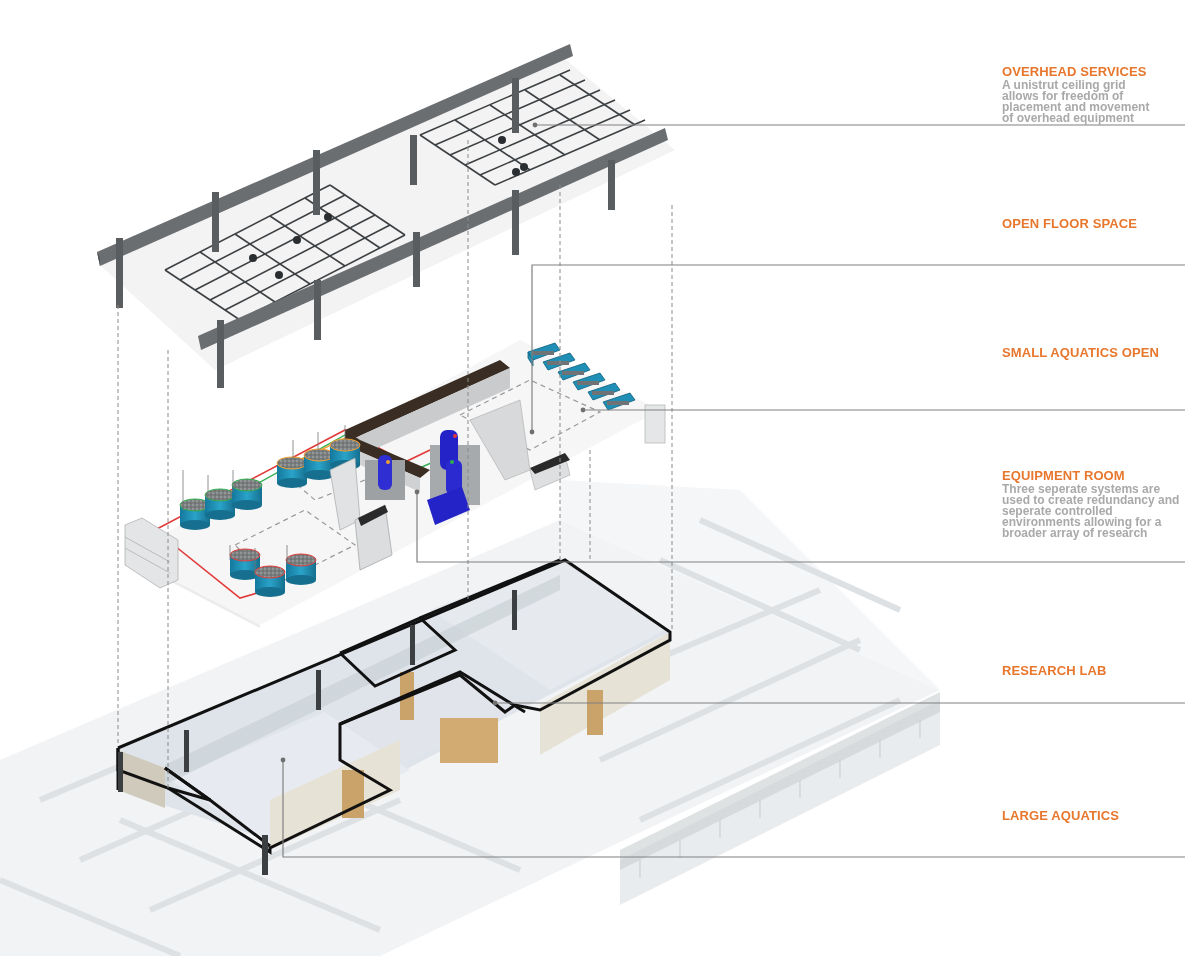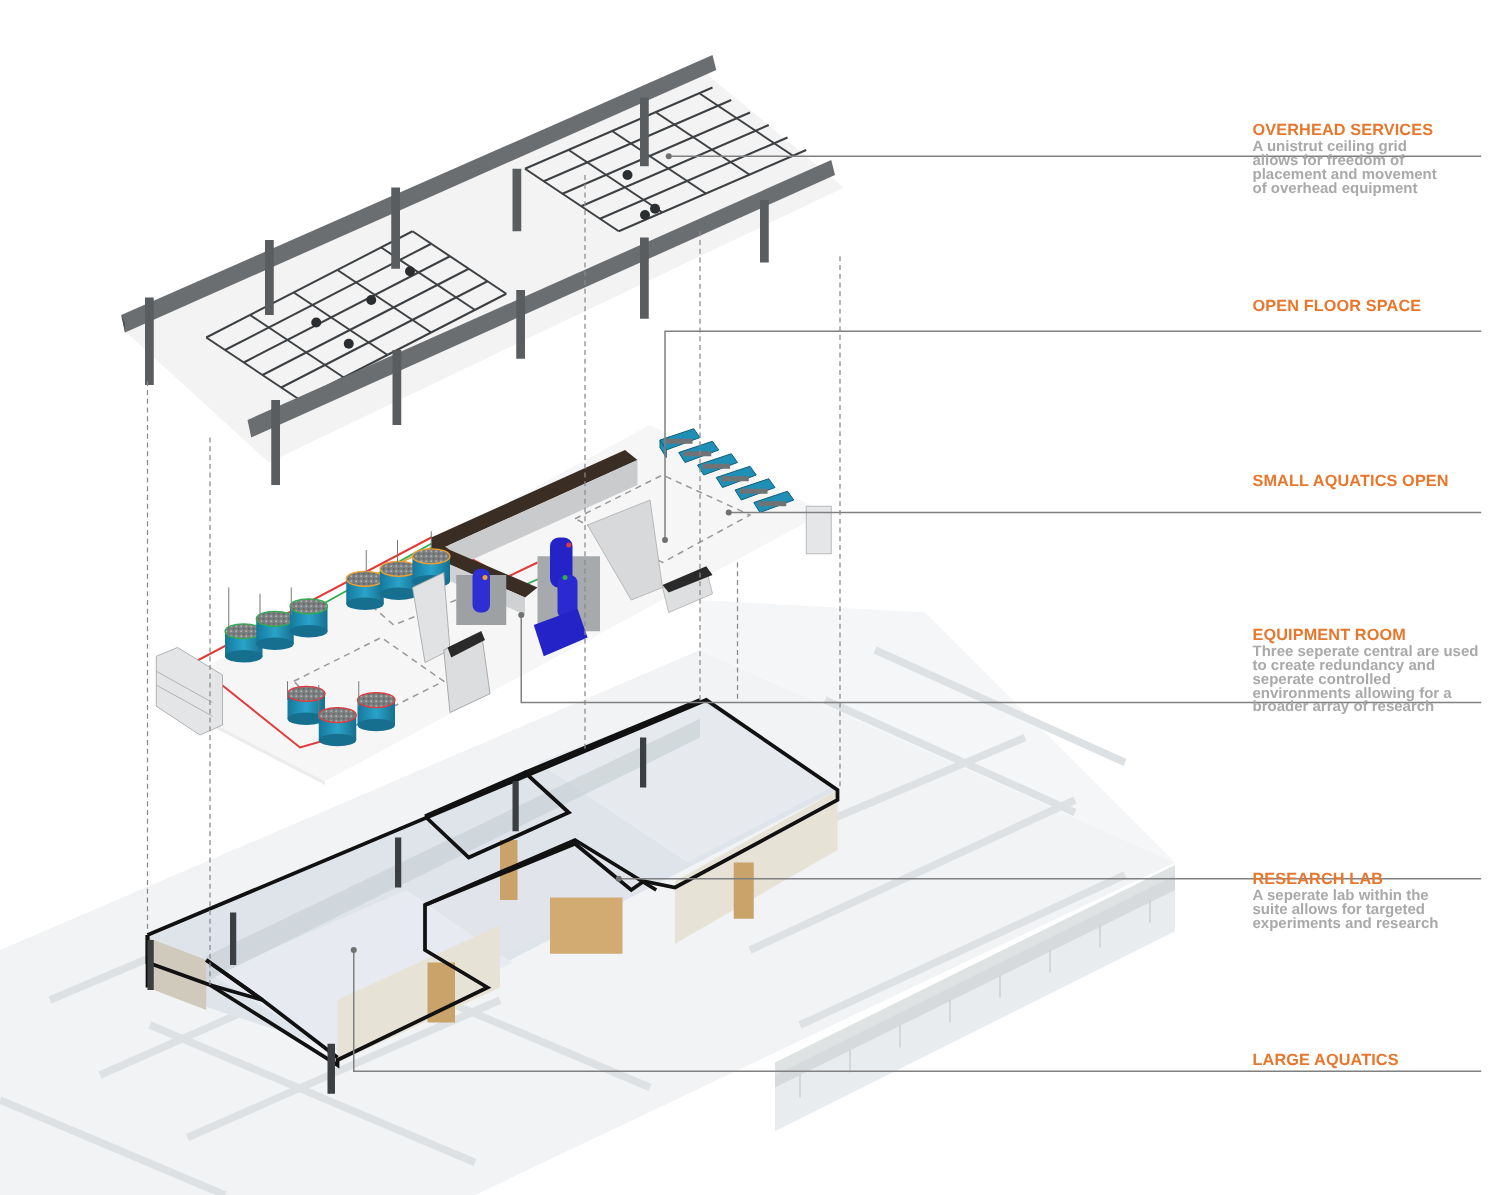--- a/index.html
+++ b/index.html
@@ -1,18 +1,18 @@
 <!DOCTYPE html>
 <html><head>
 <meta charset="utf-8">
 <style>
   html, body { margin: 0; padding: 0; background: #ffffff; }
   body { width: 1200px; height: 956px; position: relative; overflow: hidden; font-family: "Liberation Sans", sans-serif; }
   #diagram { position: absolute; left: 0; top: 0; width: 1200px; height: 956px; }
-  .callout { position: absolute; left: 1002px; width: 198px; margin-top: 32px; }
+  .callout { position: absolute; left: 1002px; width: 198px; }
   .callout-title { color: #e8772e; font-size: 13px; font-weight: bold; letter-spacing: 0.1px; line-height: 15px; white-space: nowrap; }
   .callout-body { color: #a9a9a9; font-size: 12px; line-height: 11px; margin-top: 1px; font-weight: bold; }
 </style>
 </head>
 <body>
 
 <svg id="diagram" viewBox="0 0 1200 956" xmlns="http://www.w3.org/2000/svg">
   <defs>
     <linearGradient id="tankG" x1="0" x2="1">
       <stop offset="0" stop-color="#14789c"></stop>
@@ -285,29 +285,28 @@
     <circle cx="417" cy="492" r="2.4"></circle>
       <circle cx="495" cy="703" r="2.4"></circle>
       <circle cx="283" cy="760" r="2.4"></circle>
   </g>
 </svg>
 
 <div class="callout" style="top:64px">
   <div class="callout-title">OVERHEAD SERVICES</div>
   <div class="callout-body" style="width:150px">A unistrut ceiling grid allows for freedom of placement and movement of overhead equipment</div>
 </div>
-<div class="callout" style="top:205px">
+<div class="callout" style="top:216px">
   <div class="callout-title">OPEN FLOOR SPACE</div>
 </div>
 <div class="callout" style="top:345px">
   <div class="callout-title">SMALL AQUATICS OPEN</div>
 </div>
 <div class="callout" style="top:468px">
   <div class="callout-title">EQUIPMENT ROOM</div>
-  <div class="callout-body" style="width:182px">Three seperate central are used to create redundancy and seperate controlled environments allowing for a broader array of research</div>
+  <div class="callout-body" style="width:182px">Three seperate systems are used to create redundancy and seperate controlled environments allowing for a broader array of research</div>
 </div>
 <div class="callout" style="top:663px">
   <div class="callout-title">RESEARCH LAB</div>
-  <div class="callout-body" style="width:150px">A seperate lab within the suite allows for targeted experiments and research</div>
 </div>
 <div class="callout" style="top:808px">
   <div class="callout-title">LARGE AQUATICS</div>
 </div>
 
 </body></html>

